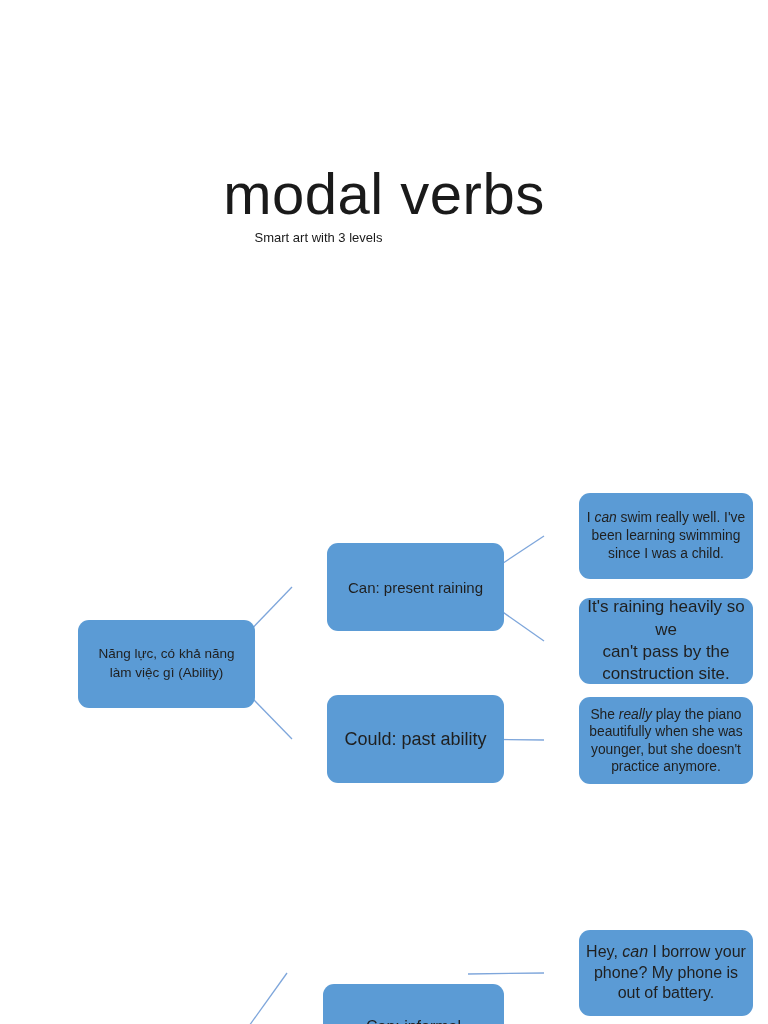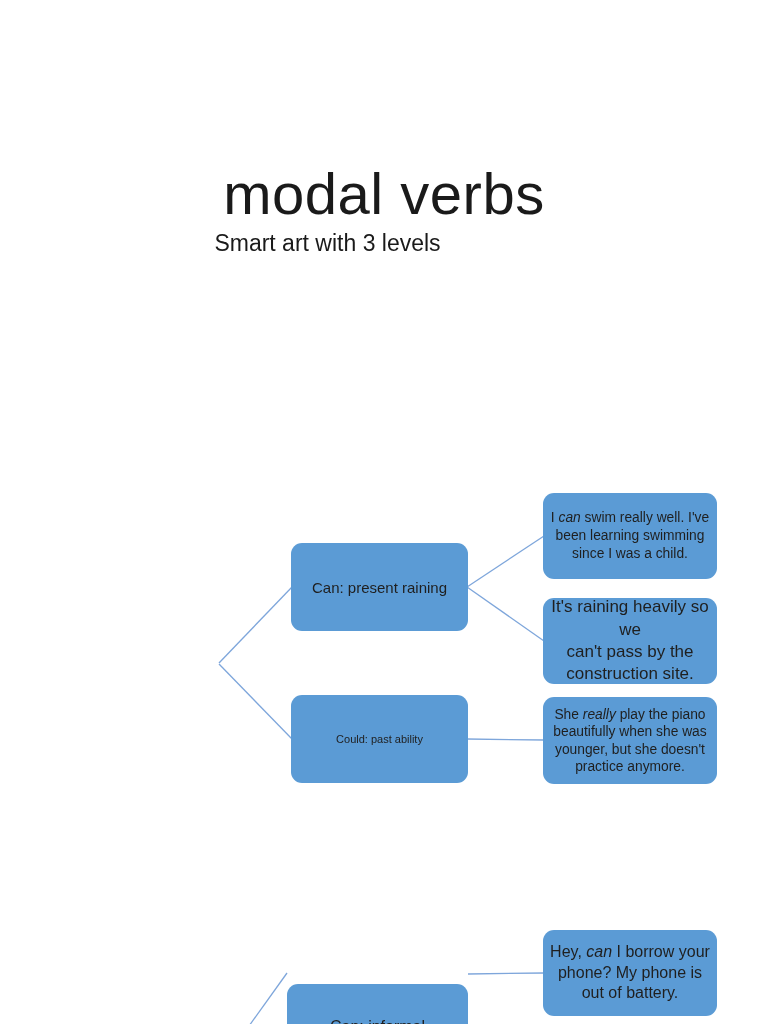--- a/index.html
+++ b/index.html
@@ -26,23 +26,23 @@
     top: 160px; left: 0; width: 768px;
     margin: 0;
     text-align: center;
     font-size: 58px;
     font-weight: 400;
     letter-spacing: 0.5px;
     color: var(--title-text);
   }
   .slide-subtitle {
     position: absolute;
-    top: 230px; left: 9px; width: 637px;
+    top: 230px; left: 0; width: 637px;
     text-align: center;
-    font-size: 23px;
+    font-size: 13px;
     color: var(--title-text);
   }
   .connectors {
     position: absolute;
     top: 0; left: 0;
     width: 768px; height: 1024px;
     pointer-events: none;
   }
   .connectors line {
     stroke: var(--connector);
@@ -52,25 +52,26 @@
     position: absolute;
     background: var(--box-fill);
     border-radius: 11px;
     color: var(--box-text);
     display: flex;
     align-items: center;
     justify-content: center;
     text-align: center;
     white-space: pre-line;
     padding: 4px 6px;
+    margin-left: 36px;
   }
   .node em { font-style: italic; }
   .n-ability-root     { left: 42px;  top: 620px; width: 177px; height: 88px; font-size: 13.5px; line-height: 1.4; }
   .n-can-present      { left: 291px; top: 543px; width: 177px; height: 88px; font-size: 15px; }
-  .n-could-past       { left: 291px; top: 695px; width: 177px; height: 88px; font-size: 11px; }
+  .n-could-past       { left: 291px; top: 695px; width: 177px; height: 88px; font-size: 18px; }
   .n-ex-can-swim      { left: 543px; top: 493px; width: 174px; height: 86px; font-size: 13.8px; line-height: 1.32; }
   .n-ex-cant-pass     { left: 543px; top: 598px; width: 174px; height: 86px; font-size: 17px; line-height: 1.32; }
   .n-ex-could-piano   { left: 543px; top: 697px; width: 174px; height: 87px; font-size: 13.8px; line-height: 1.26; }
   .n-can-informal     { left: 287px; top: 984px; width: 181px; height: 86px; font-size: 16px; }
   .n-ex-can-borrow    { left: 543px; top: 930px; width: 174px; height: 86px; font-size: 16px; line-height: 1.3; }
 </style>
 </head>
 <body>
 
 <div class="slide">
@@ -81,20 +82,22 @@
   <svg class="connectors" viewBox="0 0 768 1024" xmlns="http://www.w3.org/2000/svg">
     <line x1="219" y1="663" x2="292" y2="587"></line>
     <line x1="219" y1="664" x2="292" y2="739"></line>
     <line x1="467" y1="587" x2="544" y2="536"></line>
     <line x1="467" y1="587" x2="544" y2="641"></line>
     <line x1="467" y1="739" x2="544" y2="740"></line>
     <line x1="468" y1="974" x2="544" y2="973"></line>
     <line x1="287" y1="973" x2="249" y2="1026"></line>
   </svg>
 
+  <div class="node n-ability-root"><span>Năng lực, có khả năng
+làm việc gì (Ability)</span></div>
 
   <div class="node n-can-present"><span>Can: present raining</span></div>
 
   <div class="node n-could-past"><span>Could: past ability</span></div>
 
   <div class="node n-ex-can-swim"><span>I <em>can</em> swim really well. I've
 been learning swimming
 since I was a child.</span></div>
 
   <div class="node n-ex-cant-pass"><span>It's raining heavily so we

